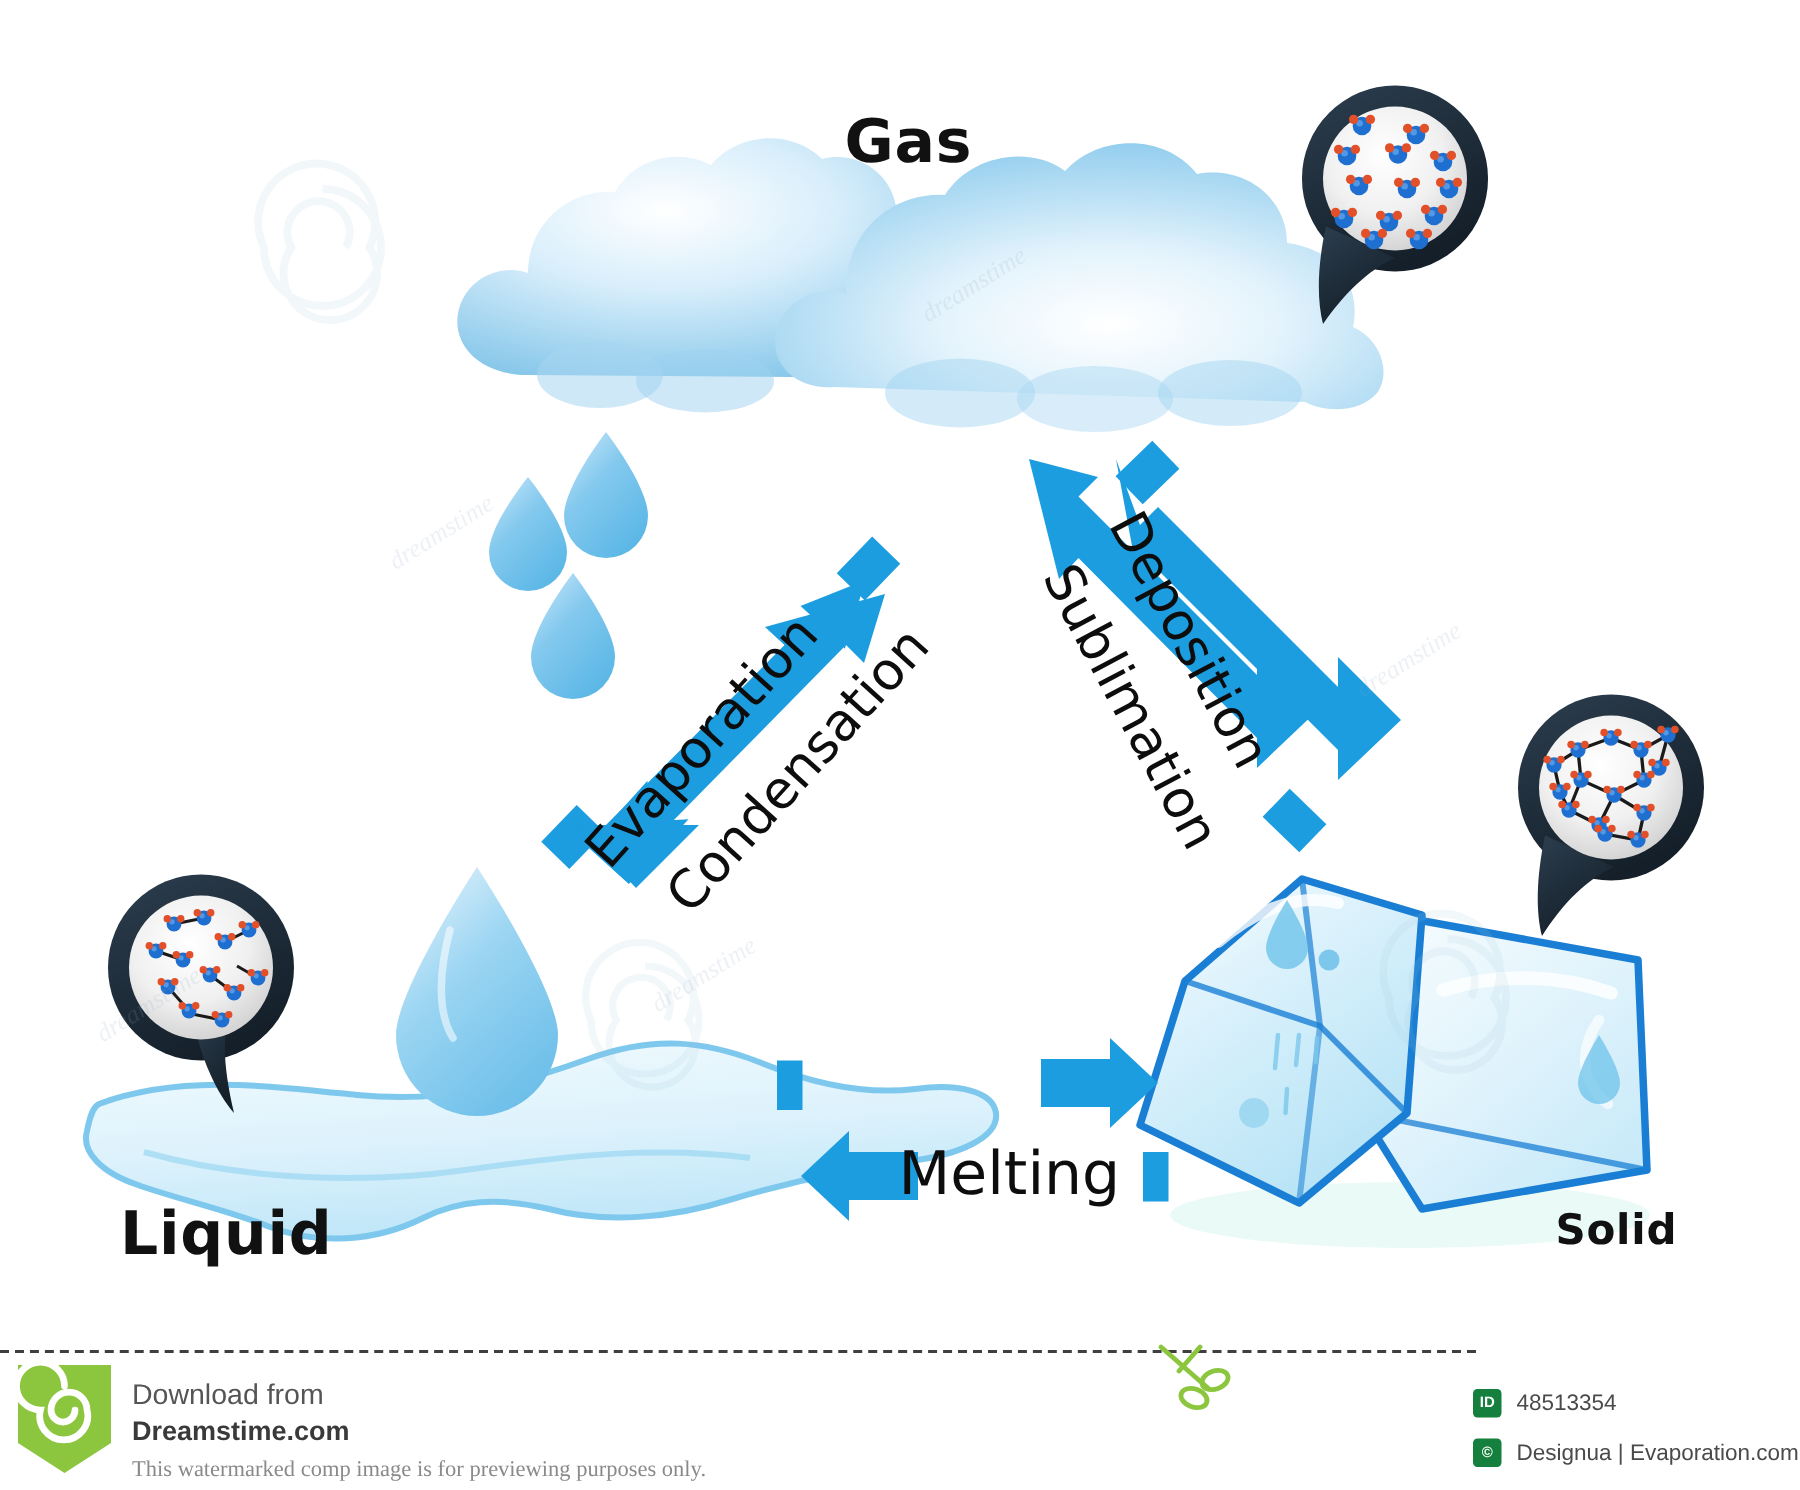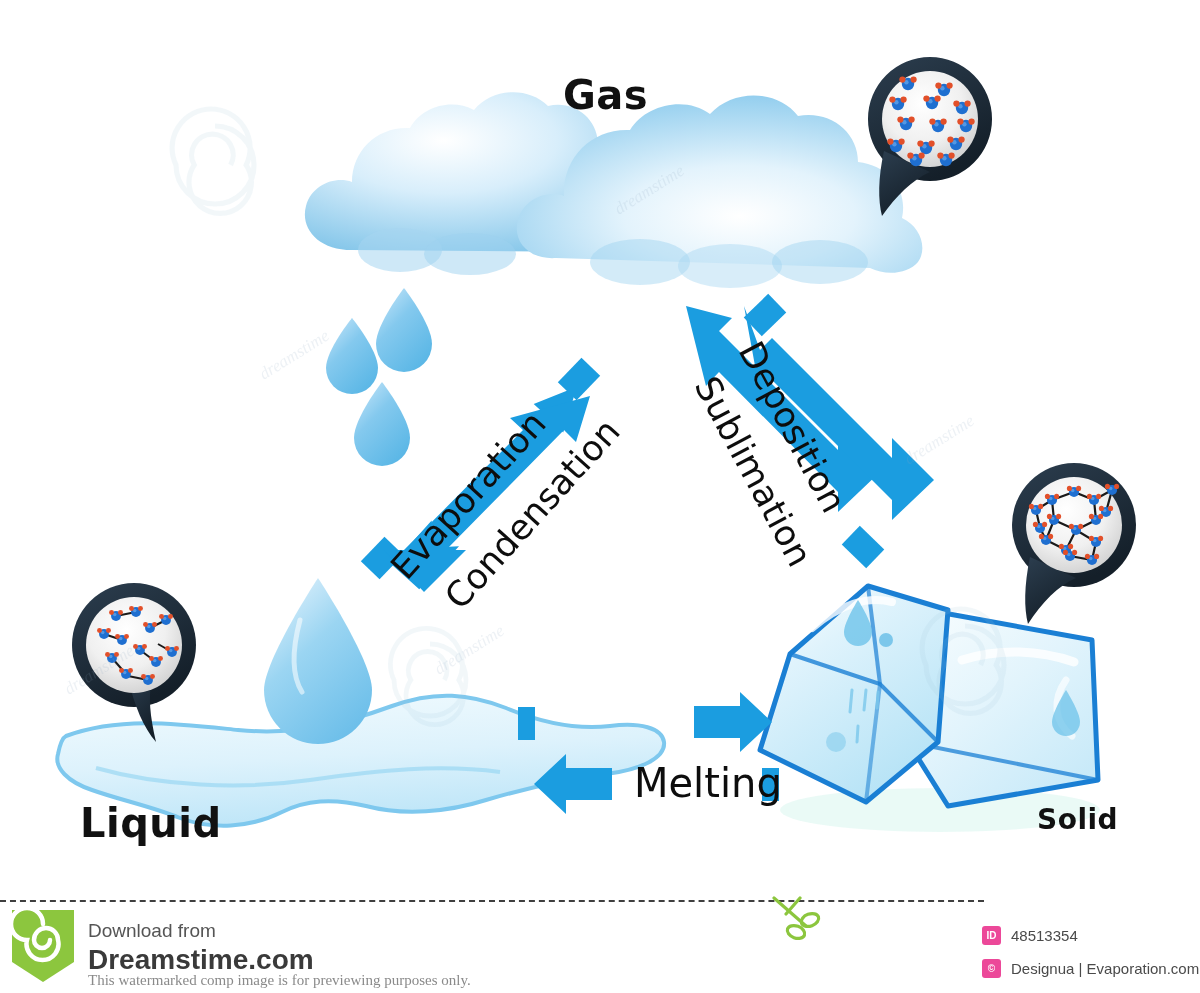--- a/index.html
+++ b/index.html
@@ -58,21 +58,21 @@
   #proc-sublimation  { left: 722px; top: 370px; transform: rotate(62deg); }
 
   .flat-label {
     position: absolute;
     font-family: "DejaVu Sans", sans-serif;
     font-size: 40px;
     color: #0d0d0d;
     white-space: nowrap;
   }
   #proc-freezing { left: 536px; top: 703px; }
-  #proc-melting  { left: 634px; top: 760px; text-align: right; }
+  #proc-melting  { left: 599px; top: 760px; text-align: right; }
 
   
   #footer {
     position: absolute;
     left: 0; top: 900px;
     width: 984px;
     height: 93px;
     background: #ffffff;
     border-top: 2px dashed #3f3f3f;
     box-sizing: border-box;
@@ -85,21 +85,21 @@
   #footer .dl-from {
     position: absolute;
     left: 88px; top: 18px;
     font-size: 19px;
     color: #555555;
     font-family: "Liberation Sans", sans-serif;
   }
   #footer .dt-name {
     position: absolute;
     left: 88px; top: 42px;
-    font-size: 28px;
+    font-size: 18px;
     font-weight: bold;
     color: #3a3a3a;
     font-family: "Liberation Sans", sans-serif;
   }
   #footer .dt-note {
     position: absolute;
     left: 88px; top: 70px;
     font-size: 15px;
     color: #8a8a8a;
     font-family: Liberation Serif, serif;
@@ -112,21 +112,21 @@
   .meta-row {
     position: absolute;
     display: flex;
     align-items: center;
     gap: 10px;
   }
   #meta-id  { left: 982px; top: 24px; }
   #meta-author { left: 982px; top: 57px; }
   .meta-badge {
     width: 19px; height: 19px;
-    background: #ec4899;
+    background: #15803d;
     border-radius: 3px;
     color: #ffffff;
     font-size: 10px;
     font-weight: bold;
     display: flex;
     align-items: center;
     justify-content: center;
     font-family: "Liberation Sans", sans-serif;
   }
   .meta-text {

